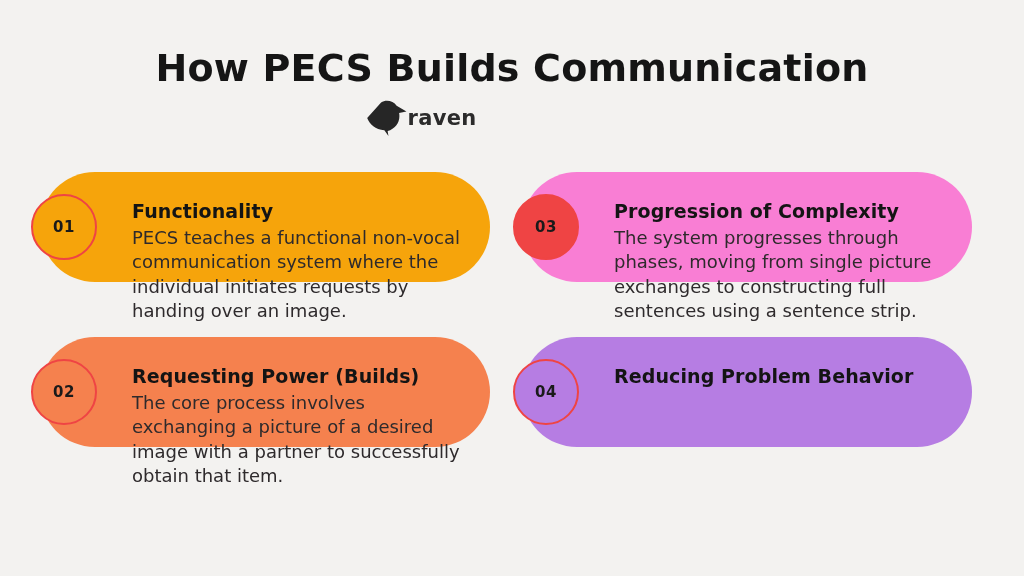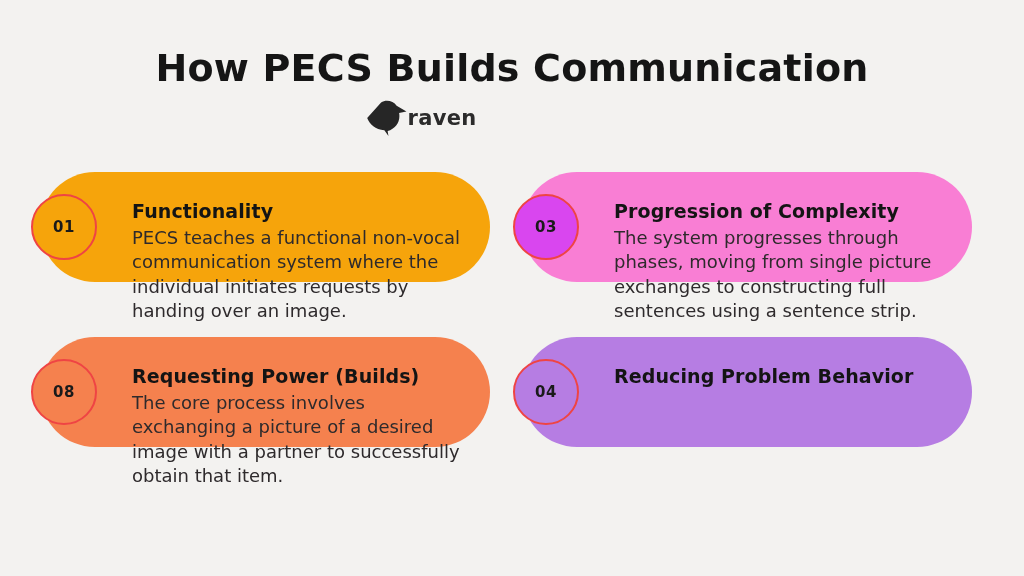--- a/index.html
+++ b/index.html
@@ -94,32 +94,32 @@
   <div class="badge" style="background: rgb(246, 164, 11);">
     <span>01</span>
   </div>
   <div class="card-content">
     <div class="card-title">Functionality</div>
     <div class="card-desc">PECS teaches a functional non-vocal communication system where the individual initiates requests by handing over an image.</div>
   </div>
 </div>
 
 <div class="card tr" style="background: rgb(249, 126, 212);">
-  <div class="badge" style="background: #d946ef;">
+  <div class="badge" style="background: #ef4444;">
     <span>03</span>
   </div>
   <div class="card-content">
     <div class="card-title">Progression of Complexity</div>
     <div class="card-desc">The system progresses through phases, moving from single picture exchanges to constructing full sentences using a sentence strip.</div>
   </div>
 </div>
 
 <div class="card bl" style="background: rgb(245, 129, 78);">
   <div class="badge" style="background: rgb(245, 129, 78);">
-    <span>08</span>
+    <span>02</span>
   </div>
   <div class="card-content">
     <div class="card-title">Requesting Power (Builds)</div>
     <div class="card-desc">The core process involves exchanging a picture of a desired image with a partner to successfully obtain that item.</div>
   </div>
 </div>
 
 <div class="card br" style="background: rgb(182, 125, 227);">
   <div class="badge" style="background: rgb(182, 125, 227); align-items: center;">
     <span>04</span>

